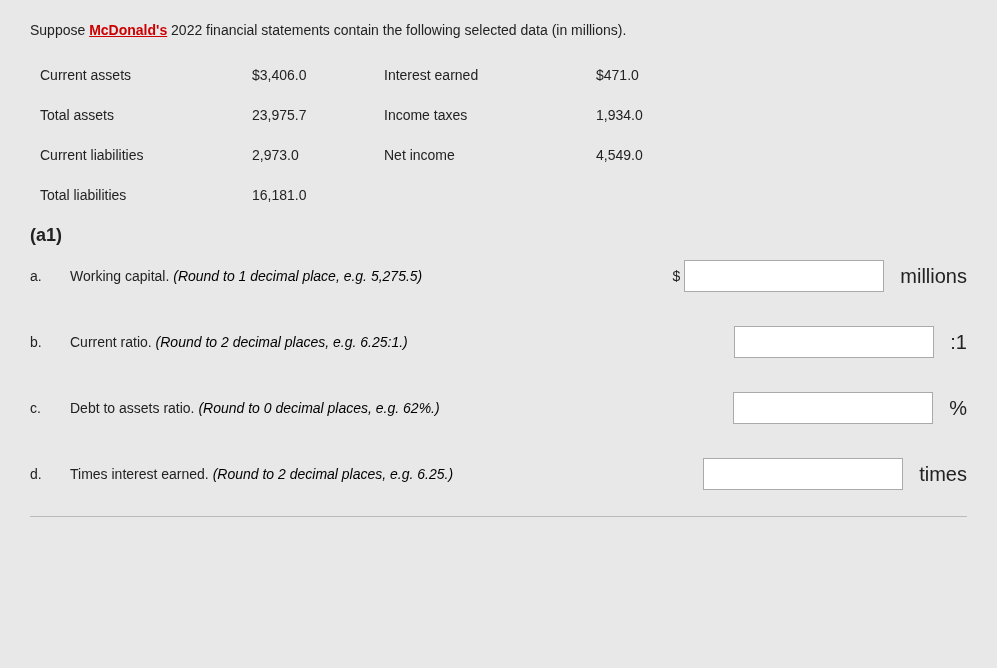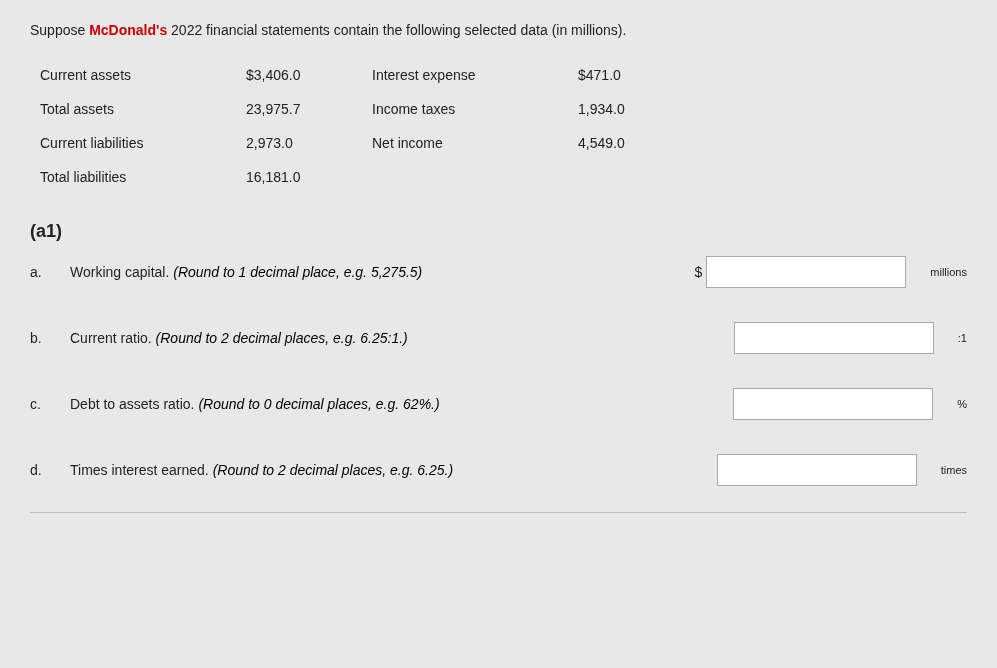--- a/index.html
+++ b/index.html
@@ -27,27 +27,28 @@
     .intro-text {
       font-size: 14px;
       color: #222;
       margin-bottom: 20px;
       line-height: 1.5;
     }
 
     .intro-text .brand {
       color: #cc0000;
       font-weight: bold;
+      text-decoration: underline;
     }
 
     .data-table {
       display: grid;
       grid-template-columns: 200px 120px 200px 120px;
-      gap: 6px;
-      margin-bottom: 30px;
+      gap: 12px;
+      margin-bottom: 16px;
     }
 
     .data-cell {
       padding: 6px 10px;
       font-size: 14px;
       color: #222;
     }
 
     .data-label {
       font-weight: normal;
@@ -104,23 +105,23 @@
     .answer-input {
       width: 200px;
       height: 32px;
       border: 1px solid #aaa;
       background: #fff;
       font-size: 14px;
       padding: 2px 6px;
     }
 
     .unit-label {
-      font-size: 11px;
-      color: #222;
-      margin-left: 24px;
+      font-size: 20px;
+      color: #222;
+      margin-left: 16px;
       text-align: right;
     }
 
     .divider-line {
       border: none;
       border-top: 1px solid #bbb;
       margin: 10px 0;
     }
   </style>
 </head>
@@ -129,21 +130,21 @@
 <div class="page-container">
 
   <p class="intro-text">
     <span>Suppose </span><span class="brand">McDonald's</span><span> 2022 financial statements contain the following selected data (in millions).</span>
   </p>
 
   <div class="data-table">
 
     <div class="data-cell data-label">Current assets</div>
     <div class="data-cell data-value">$3,406.0</div>
-    <div class="data-cell data-label">Interest expense</div>
+    <div class="data-cell data-label">Interest earned</div>
     <div class="data-cell data-value">$471.0</div>
 
     <div class="data-cell data-label">Total assets</div>
     <div class="data-cell data-value">23,975.7</div>
     <div class="data-cell data-label">Income taxes</div>
     <div class="data-cell data-value">1,934.0</div>
 
     <div class="data-cell data-label">Current liabilities</div>
     <div class="data-cell data-value">2,973.0</div>
     <div class="data-cell data-label">Net income</div>

